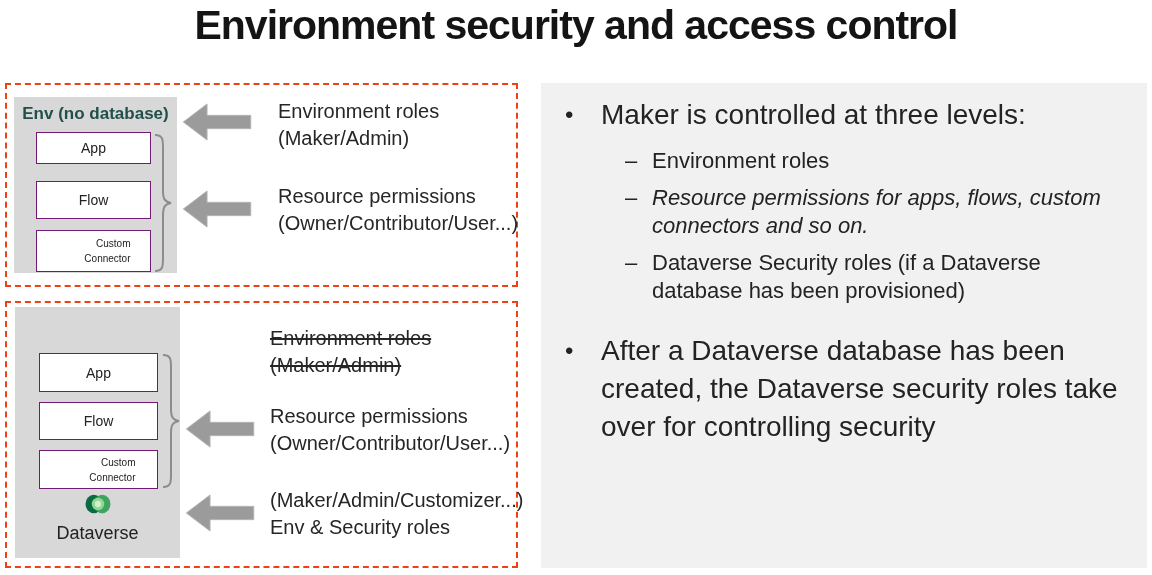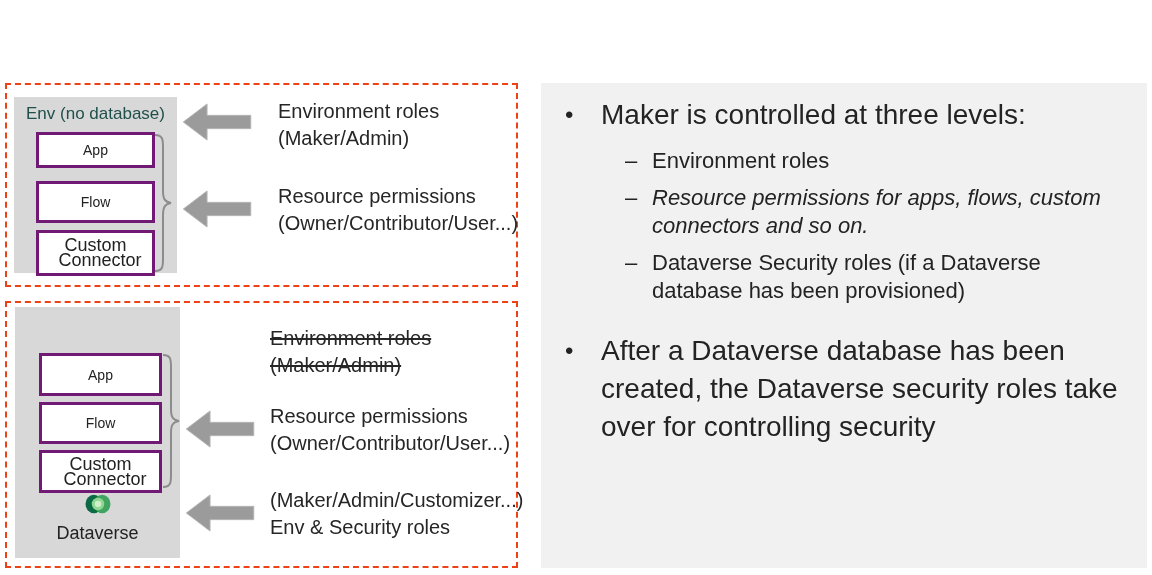--- a/index.html
+++ b/index.html
@@ -16,31 +16,31 @@
   .group { position:absolute; border:2px dashed #EE4216; }
   #group-no-db  { left:5px; top:83px;  width:509px; height:200px; }
   #group-with-db{ left:5px; top:301px; width:509px; height:263px; }
 
   .env-container { position:absolute; background:#D8D8D8; }
   #container-no-db   { left:7px; top:12px; width:163px; height:176px; }
   #container-with-db { left:8px; top:4px;  width:165px; height:251px; }
 
   .env-header {
     margin:7px auto 0 auto; text-align:center;
-    font-size:17px; font-weight:400; color:#21504C; line-height:20px;
+    font-size:17px; font-weight:700; color:#21504C; line-height:20px;
   }
   #container-with-db .env-header { width:110px; margin-top:6px; }
 
   .wbox {
-    position:absolute; background:#ffffff; border:3px solid #701a75;
+    position:absolute; background:#ffffff; border:1px solid #701a75;
     display:flex; align-items:center; justify-content:center;
     font-size:14px; color:#222; text-align:center;
   }
   .wbox .wbox-label { display:block; }
-  .wbox.small { font-size:18px; line-height:15px; }
+  .wbox.small { font-size:10px; line-height:15px;text-align:right; }
   .wbox.small .wbox-label { max-width:74px; }
 
   
   #container-no-db .b1 { left:22px; top:35px;  width:113px; height:30px; }
   #container-no-db .b2 { left:22px; top:84px;  width:113px; height:36px; }
   #container-no-db .b3 { left:22px; top:133px; width:113px; height:40px; }
   
   #container-with-db .b1 { left:24px; top:46px;  width:117px; height:37px; }
   #container-with-db .b2 { left:24px; top:95px;  width:117px; height:36px; }
   #container-with-db .b3 { left:24px; top:143px; width:117px; height:37px; }
@@ -85,20 +85,21 @@
   .b-sub .txt2 { max-width:470px;font-style:italic; }
   .b-sub .txt3 { max-width:430px; }
   .b-main.second { margin-top:27px; }
   .b-main.second .txt { max-width:535px; }
 </style>
 </head>
 <body>
 
 <div id="slide">
 
+  <div class="slide-title">Environment security and access control</div>
 
   <div class="group" id="group-no-db">
     <div class="env-container" id="container-no-db">
       <div class="env-header">Env (no database)</div>
       <div class="wbox b1">
         <span class="wbox-label">App</span>
       </div>
       <div class="wbox b2">
         <span class="wbox-label">Flow</span>
       </div>

